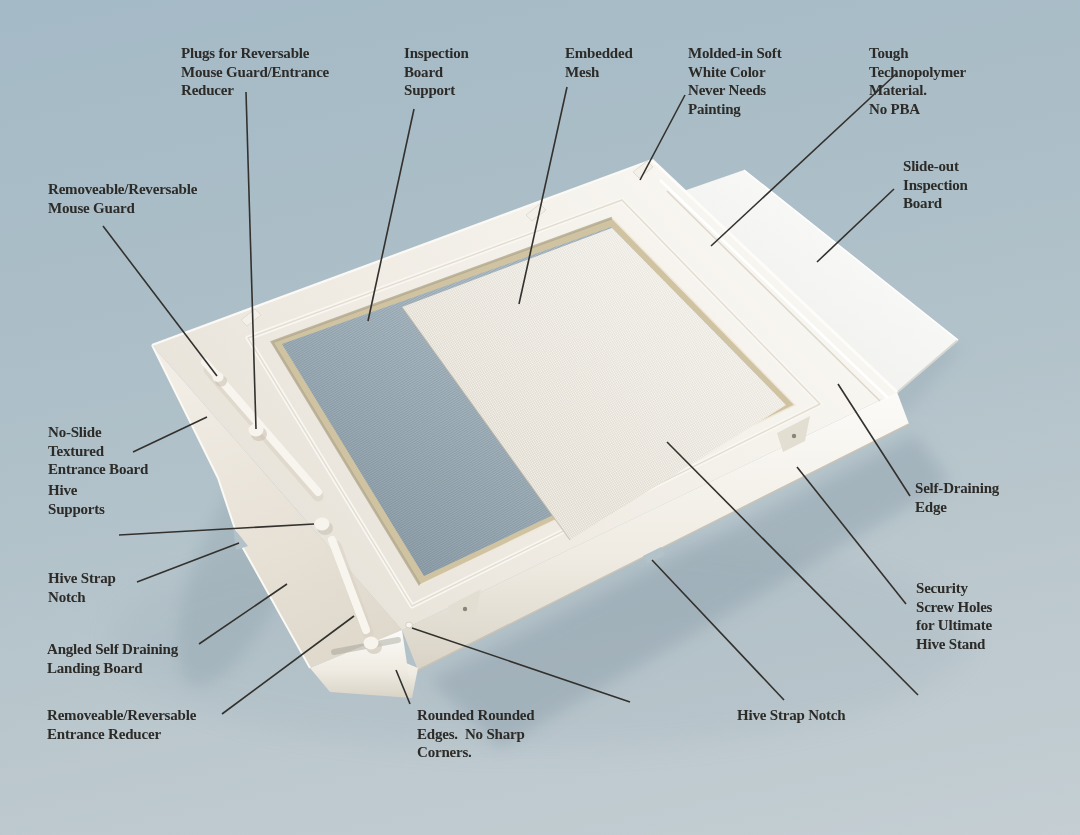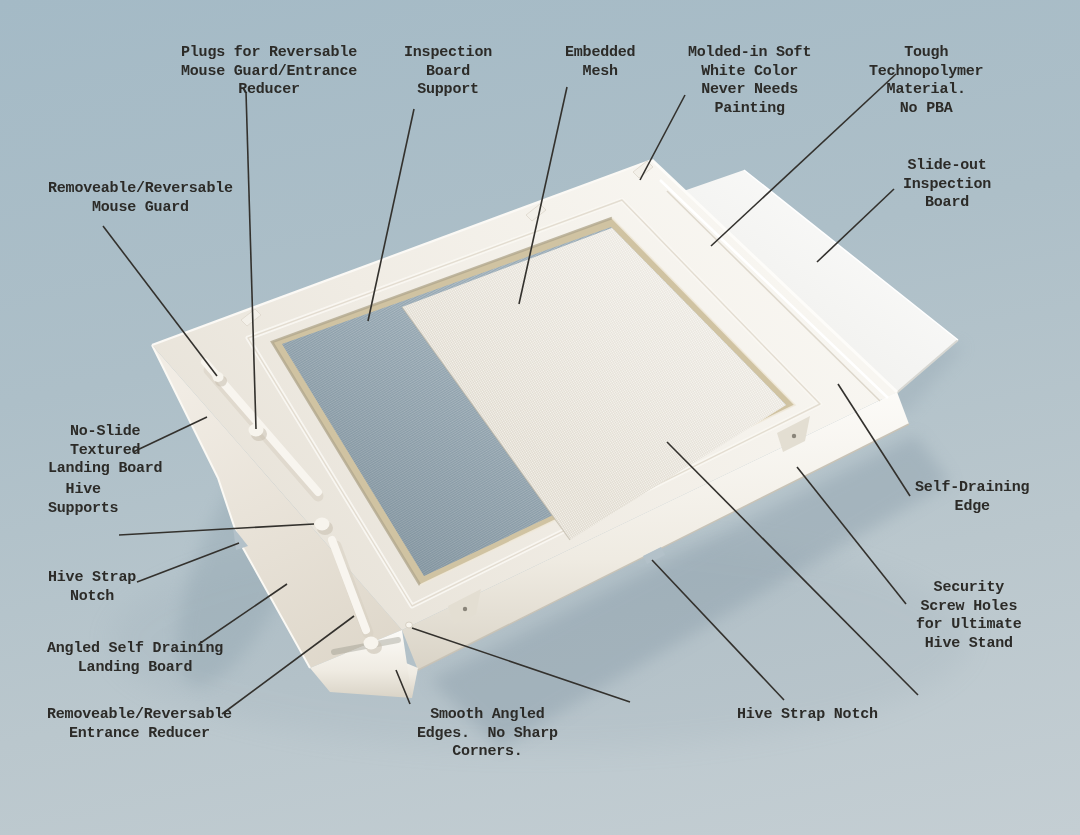--- a/index.html
+++ b/index.html
@@ -1,20 +1,19 @@
 <!DOCTYPE html>
 <html><head>
 <meta charset="utf-8">
 <style>
   html,body{margin:0;padding:0;background:#888;}
   .stage{
     position:relative;width:1080px;height:835px;overflow:hidden;
     background:linear-gradient(168deg,#a4bac6 0%,#adbfc8 38%,#bac7cd 70%,#c4ced3 100%);
-    font-family:Liberation Mono, monospace;
-    text-align:center;
+    font-family:Liberation Serif, serif;
   }
   .stage svg{position:absolute;left:0;top:0;display:block;}
   .callout{
     position:absolute;white-space:pre-wrap;font-weight:700;
     font-size:15px;line-height:18.5px;letter-spacing:-0.2px;color:#2c2b28;
   }
 </style>
 </head>
 <body>
 
@@ -187,30 +186,30 @@
 Technopolymer
 Material.
 No PBA</div>
   <div class="callout" style="left:903px;top:157px">Slide-out
 Inspection
 Board</div>
   <div class="callout" style="left:48px;top:180px">Removeable/Reversable
 Mouse Guard</div>
   <div class="callout" style="left:48px;top:423px">No-Slide
 Textured
-Landing Board</div>
+Entrance Board</div>
   <div class="callout" style="left:48px;top:481px">Hive
 Supports</div>
   <div class="callout" style="left:48px;top:569px">Hive Strap
 Notch</div>
   <div class="callout" style="left:47px;top:640px">Angled Self Draining
 Landing Board</div>
   <div class="callout" style="left:47px;top:706px">Removeable/Reversable
 Entrance Reducer</div>
-  <div class="callout" style="left:417px;top:706px">Smooth Angled
+  <div class="callout" style="left:417px;top:706px">Rounded Rounded
 Edges.  No Sharp
 Corners.</div>
   <div class="callout" style="left:737px;top:706px">Hive Strap Notch</div>
   <div class="callout" style="left:915px;top:479px">Self-Draining
 Edge</div>
   <div class="callout" style="left:916px;top:579px">Security
 Screw Holes
 for Ultimate
 Hive Stand</div>
 

